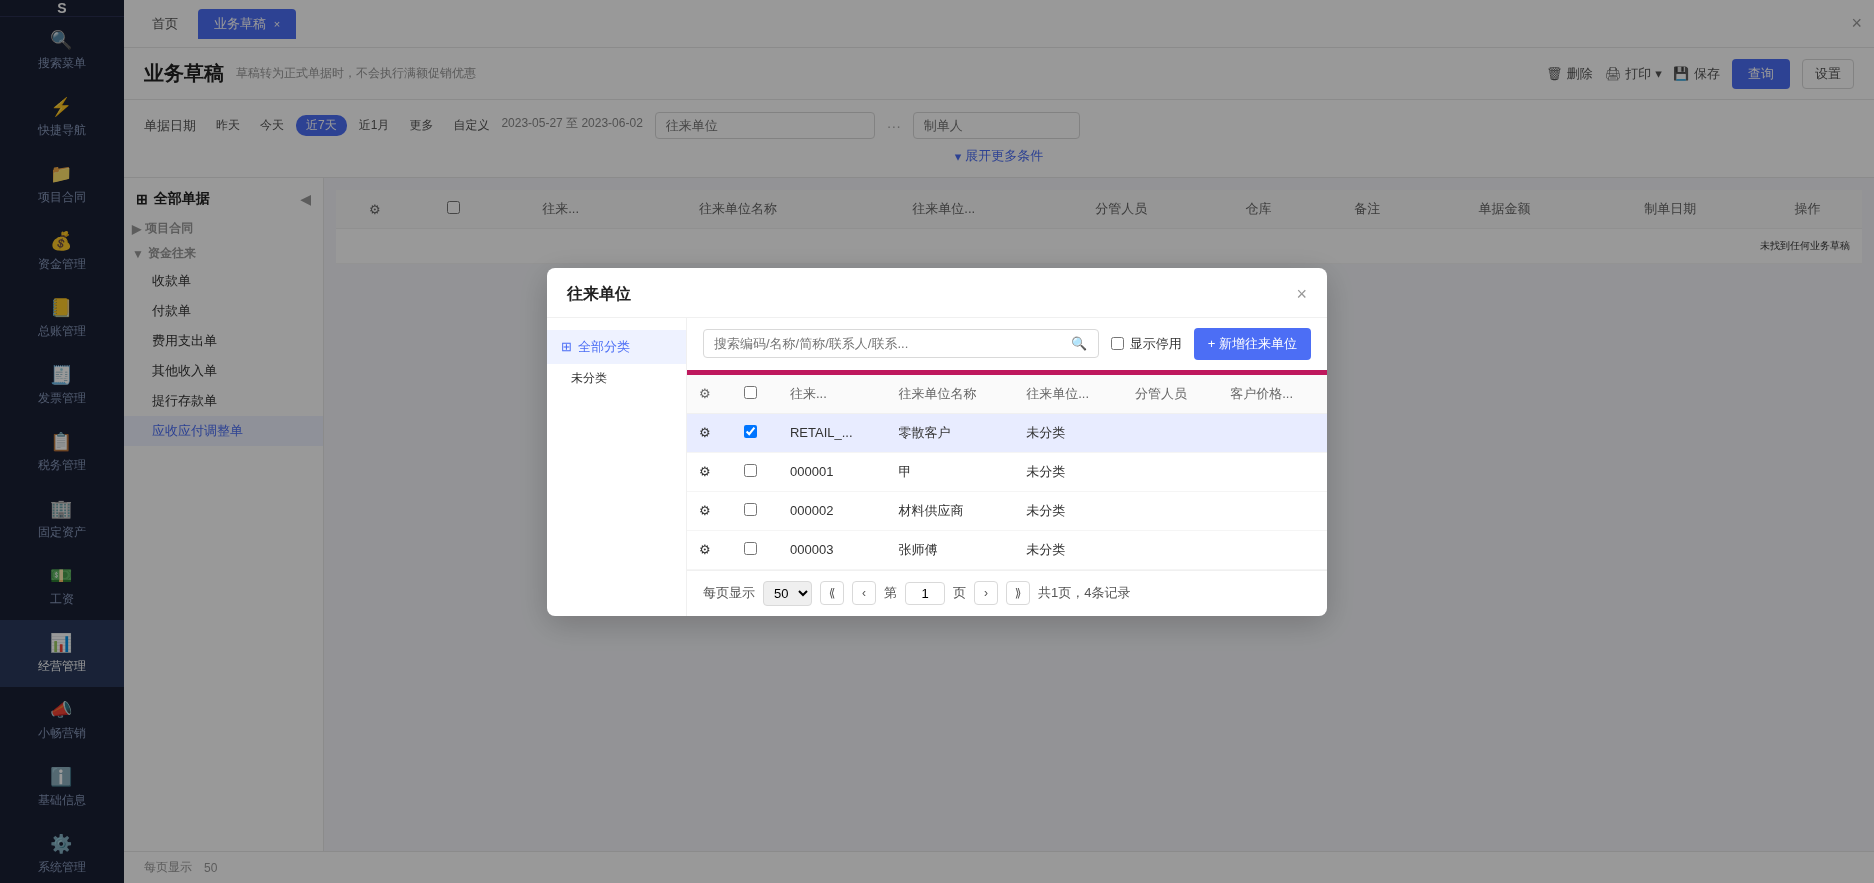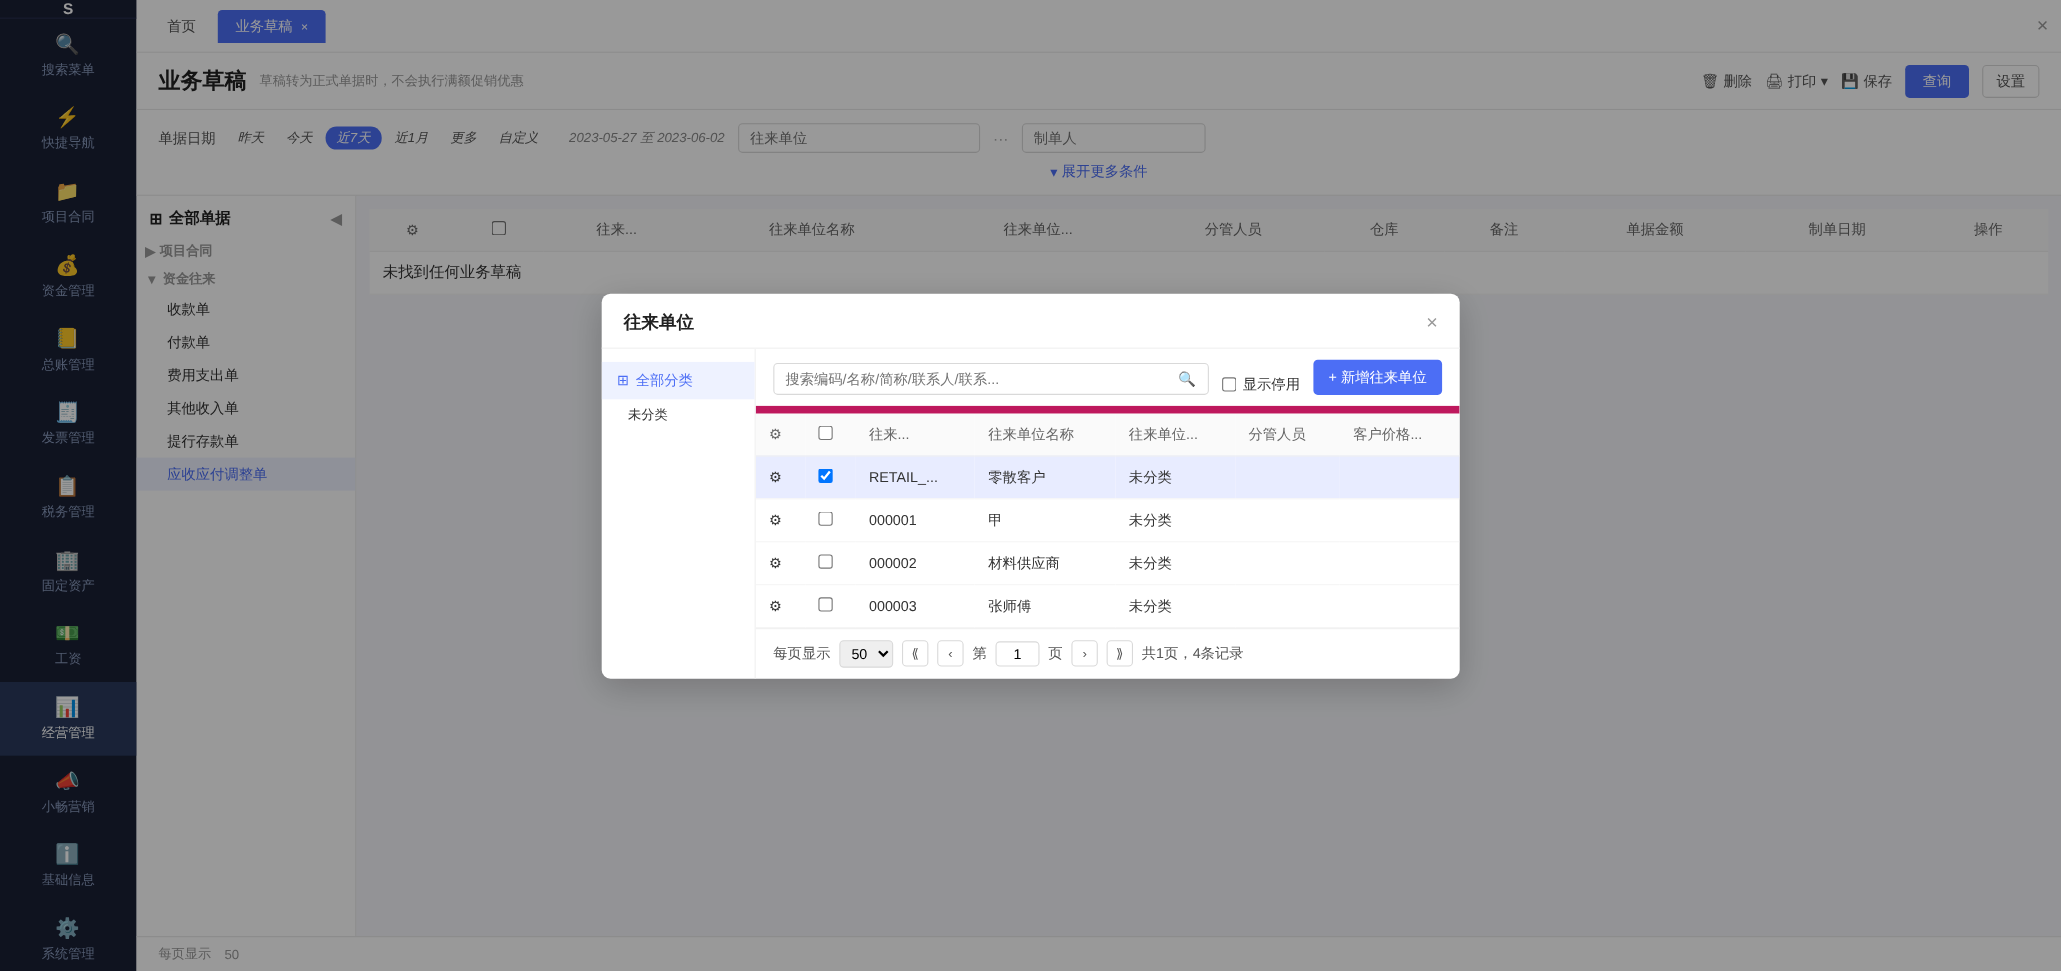--- a/index.html
+++ b/index.html
@@ -150,30 +150,30 @@
       background: #fff;
       padding: 12px 20px;
       border-bottom: 1px solid #e8e8e8;
     }
     .filter-row {
       display: flex;
       align-items: center;
       gap: 12px;
     }
     .filter-label { font-size: 13px; color: #555; white-space: nowrap; }
-    .filter-dates { display: flex; gap: 4px; align-items: center; font-size: 13px; color: #555; font-style: italic; }
+    .filter-dates { display: flex; gap: 4px; font-size: 13px; color: #555; }
     .filter-date-btn {
       padding: 2px 8px;
       border-radius: 3px;
       cursor: pointer;
       font-size: 12px;
       color: #555;
     }
     .filter-date-btn.active { background: #4c6ef5; color: #fff; border-radius: 10px; padding: 2px 10px; }
-    .filter-date-range { font-size: 12px; color: #888; margin-left: 16px; }
+    .filter-date-range { font-size: 12px; color: #888; margin-left: 0; }
     .filter-input {
       border: 1px solid #d9d9d9;
       border-radius: 4px;
       padding: 5px 10px;
       font-size: 13px;
       width: 220px;
       outline: none;
     }
     .filter-select {
       border: 1px solid #d9d9d9;
@@ -323,24 +323,24 @@
       cursor: pointer;
     }
     .modal-content {
       flex: 1;
       display: flex;
       flex-direction: column;
       overflow: hidden;
     }
     .modal-toolbar {
       display: flex;
-      align-items: flex-end;
+      align-items: center;
       padding: 10px 16px;
       gap: 12px;
-      border-bottom: 7px solid #be185d;
+      border-bottom: 5px solid #be185d;
     }
     .modal-search {
       flex: 1;
       border: 1px solid #d9d9d9;
       border-radius: 4px;
       padding: 6px 10px;
       font-size: 13px;
       outline: none;
       display: flex;
       align-items: center;
@@ -482,24 +482,24 @@
       border-bottom: 1px solid #f0f0f0;
       color: #666;
       font-weight: normal;
     }
     .bg-table td {
       padding: 10px 12px;
       border-bottom: 1px solid #f5f5f5;
       color: #333;
     }
     .bg-empty {
-      text-align: left;
+      text-align: right;
       padding: 60px 0;
       color: #bbb;
-      font-size: 14px;
+      font-size: 10px;
     }
 
     
     .bottom-bar {
       height: 32px;
       background: #fff;
       border-top: 1px solid #e8e8e8;
       display: flex;
       align-items: center;
       padding: 0 20px;

